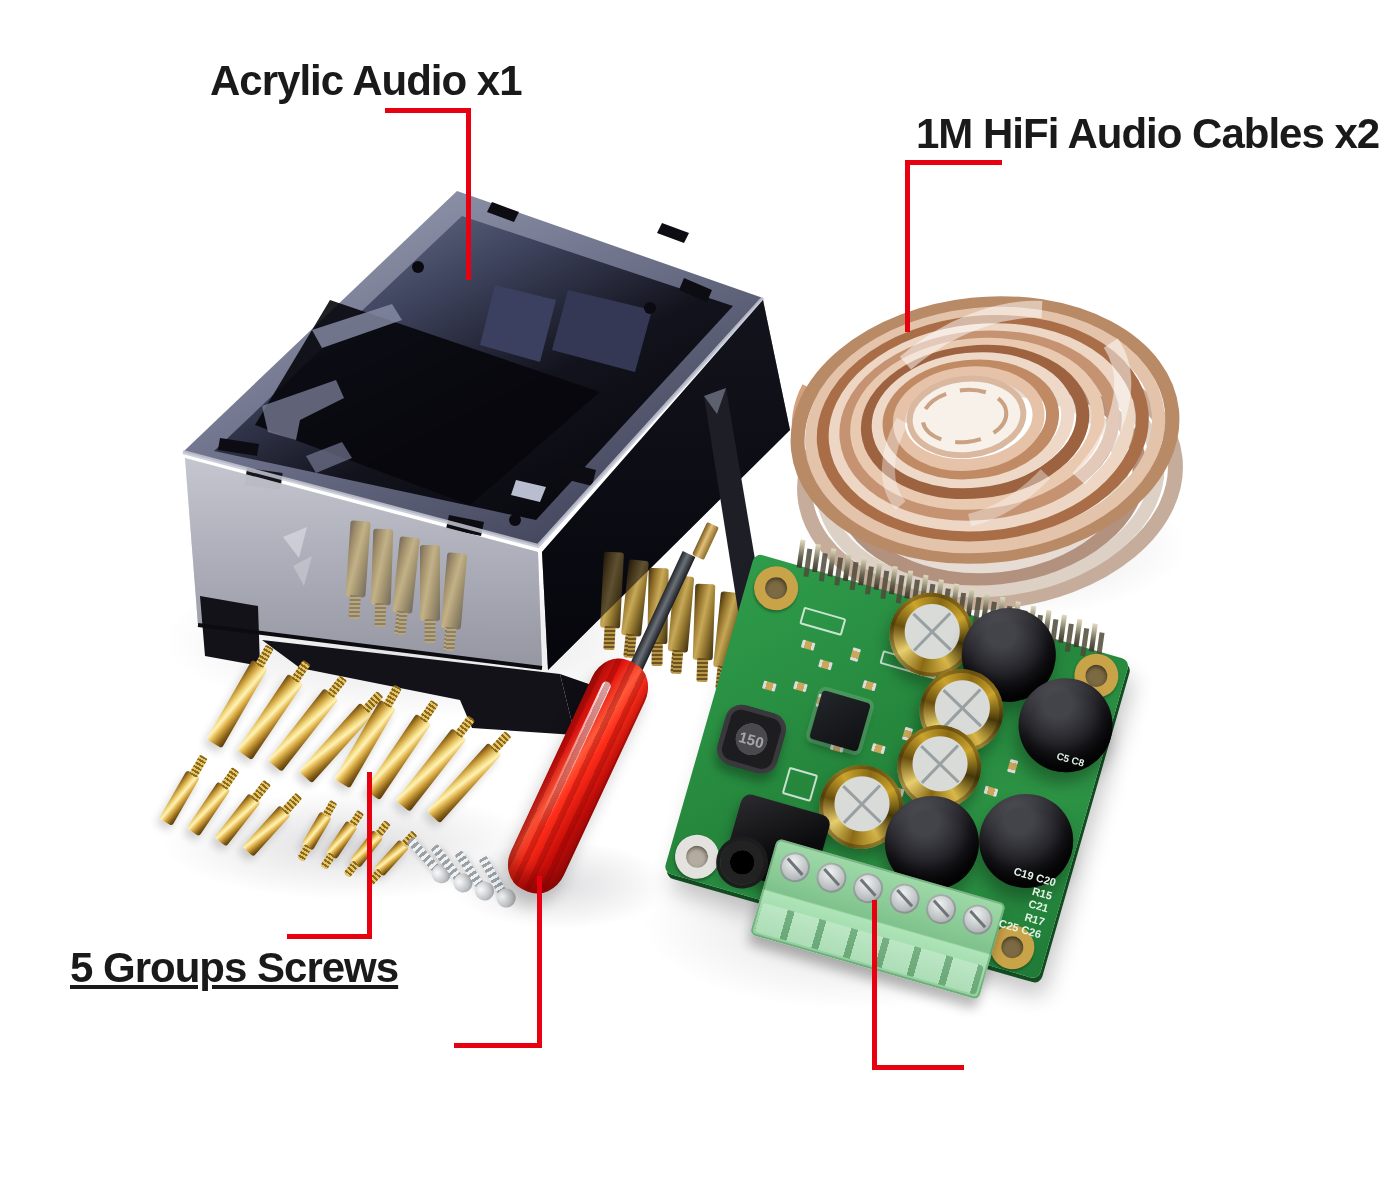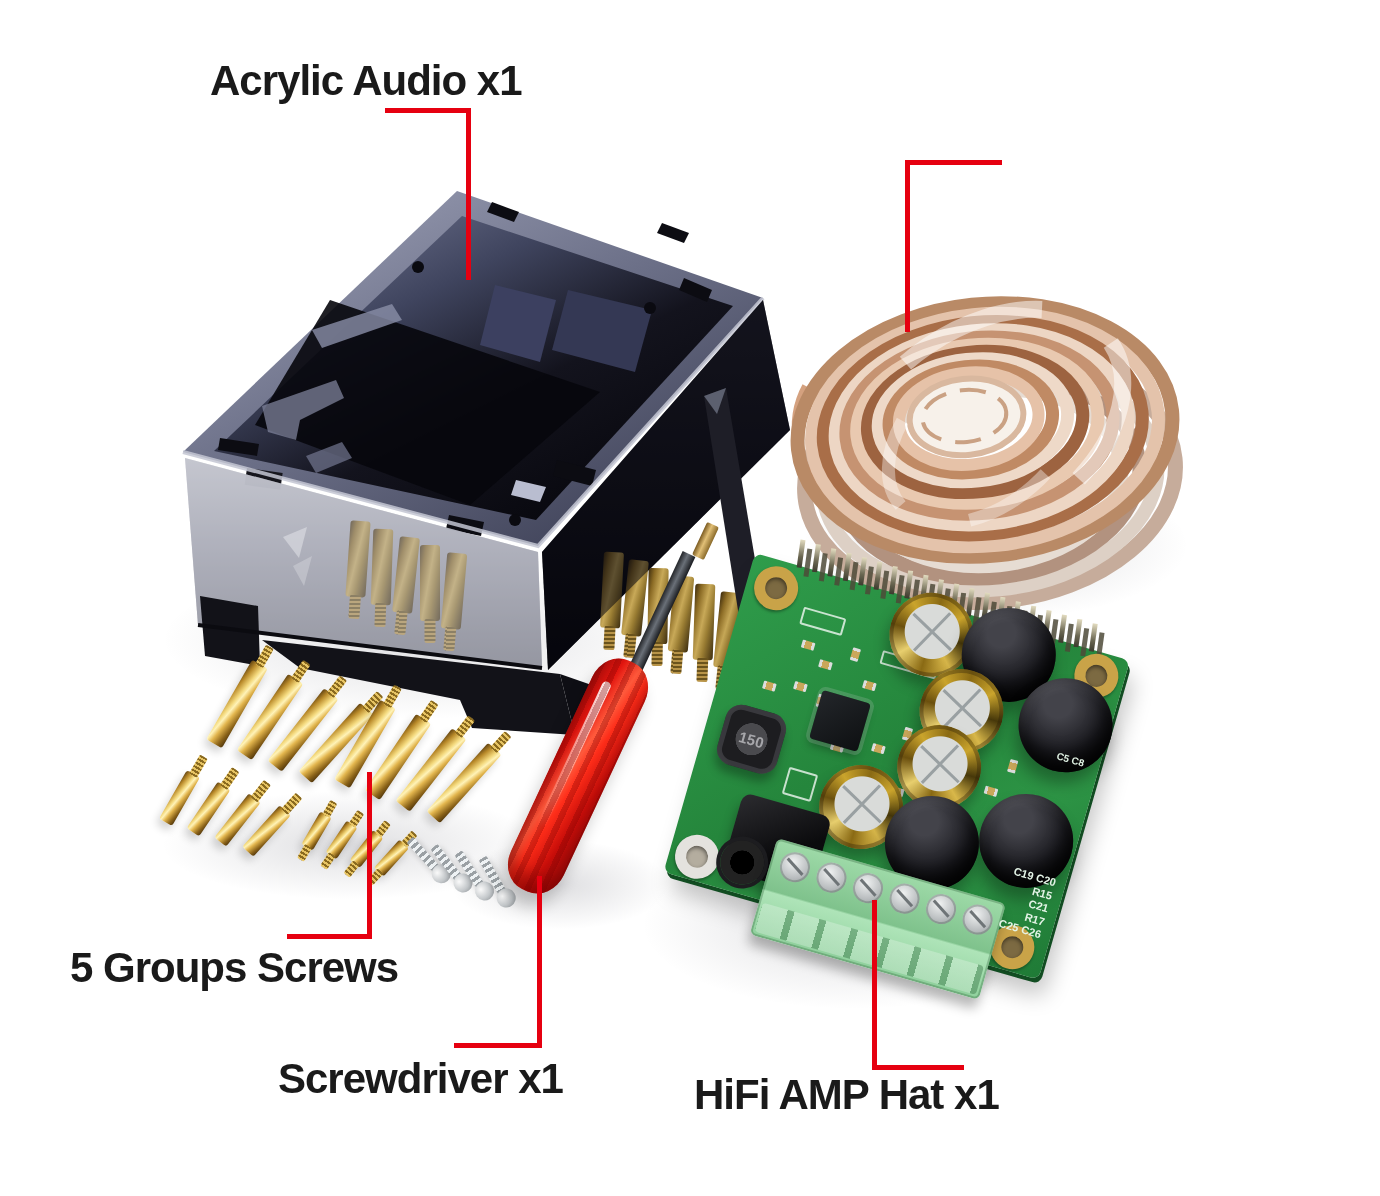--- a/index.html
+++ b/index.html
@@ -372,17 +372,16 @@
   <div class="lseg" style="left:905px;top:160px;width:97px;height:5px;"></div>
   <div class="lseg" style="left:905px;top:160px;width:5px;height:172px;"></div>
   <div class="lseg" style="left:367px;top:772px;width:5px;height:167px;"></div>
   <div class="lseg" style="left:287px;top:934px;width:85px;height:5px;"></div>
   <div class="lseg" style="left:537px;top:876px;width:5px;height:172px;"></div>
   <div class="lseg" style="left:454px;top:1043px;width:88px;height:5px;"></div>
   <div class="lseg" style="left:872px;top:900px;width:5px;height:170px;"></div>
   <div class="lseg" style="left:872px;top:1065px;width:92px;height:5px;"></div>
 
   <div class="label" style="left:210px;top:60px;">Acrylic Audio x1</div>
-  <div class="label" style="left:70px;top:947px;">5 Groups Screws</div>
-  <div class="label" style="left:278px;top:1058px;">Screwdriver x1</div>
-  <div class="label" style="left:694px;top:1074px;">HiFi AMP Hat x1</div>
+  <div class="label" style="left:916px;top:113px;">1M HiFi Audio Cables x2</div>
+  <div class="label" style="left:70px;top:947px;text-decoration:underline;">5 Groups Screws</div>
 
 </div>
 
 </body></html>

